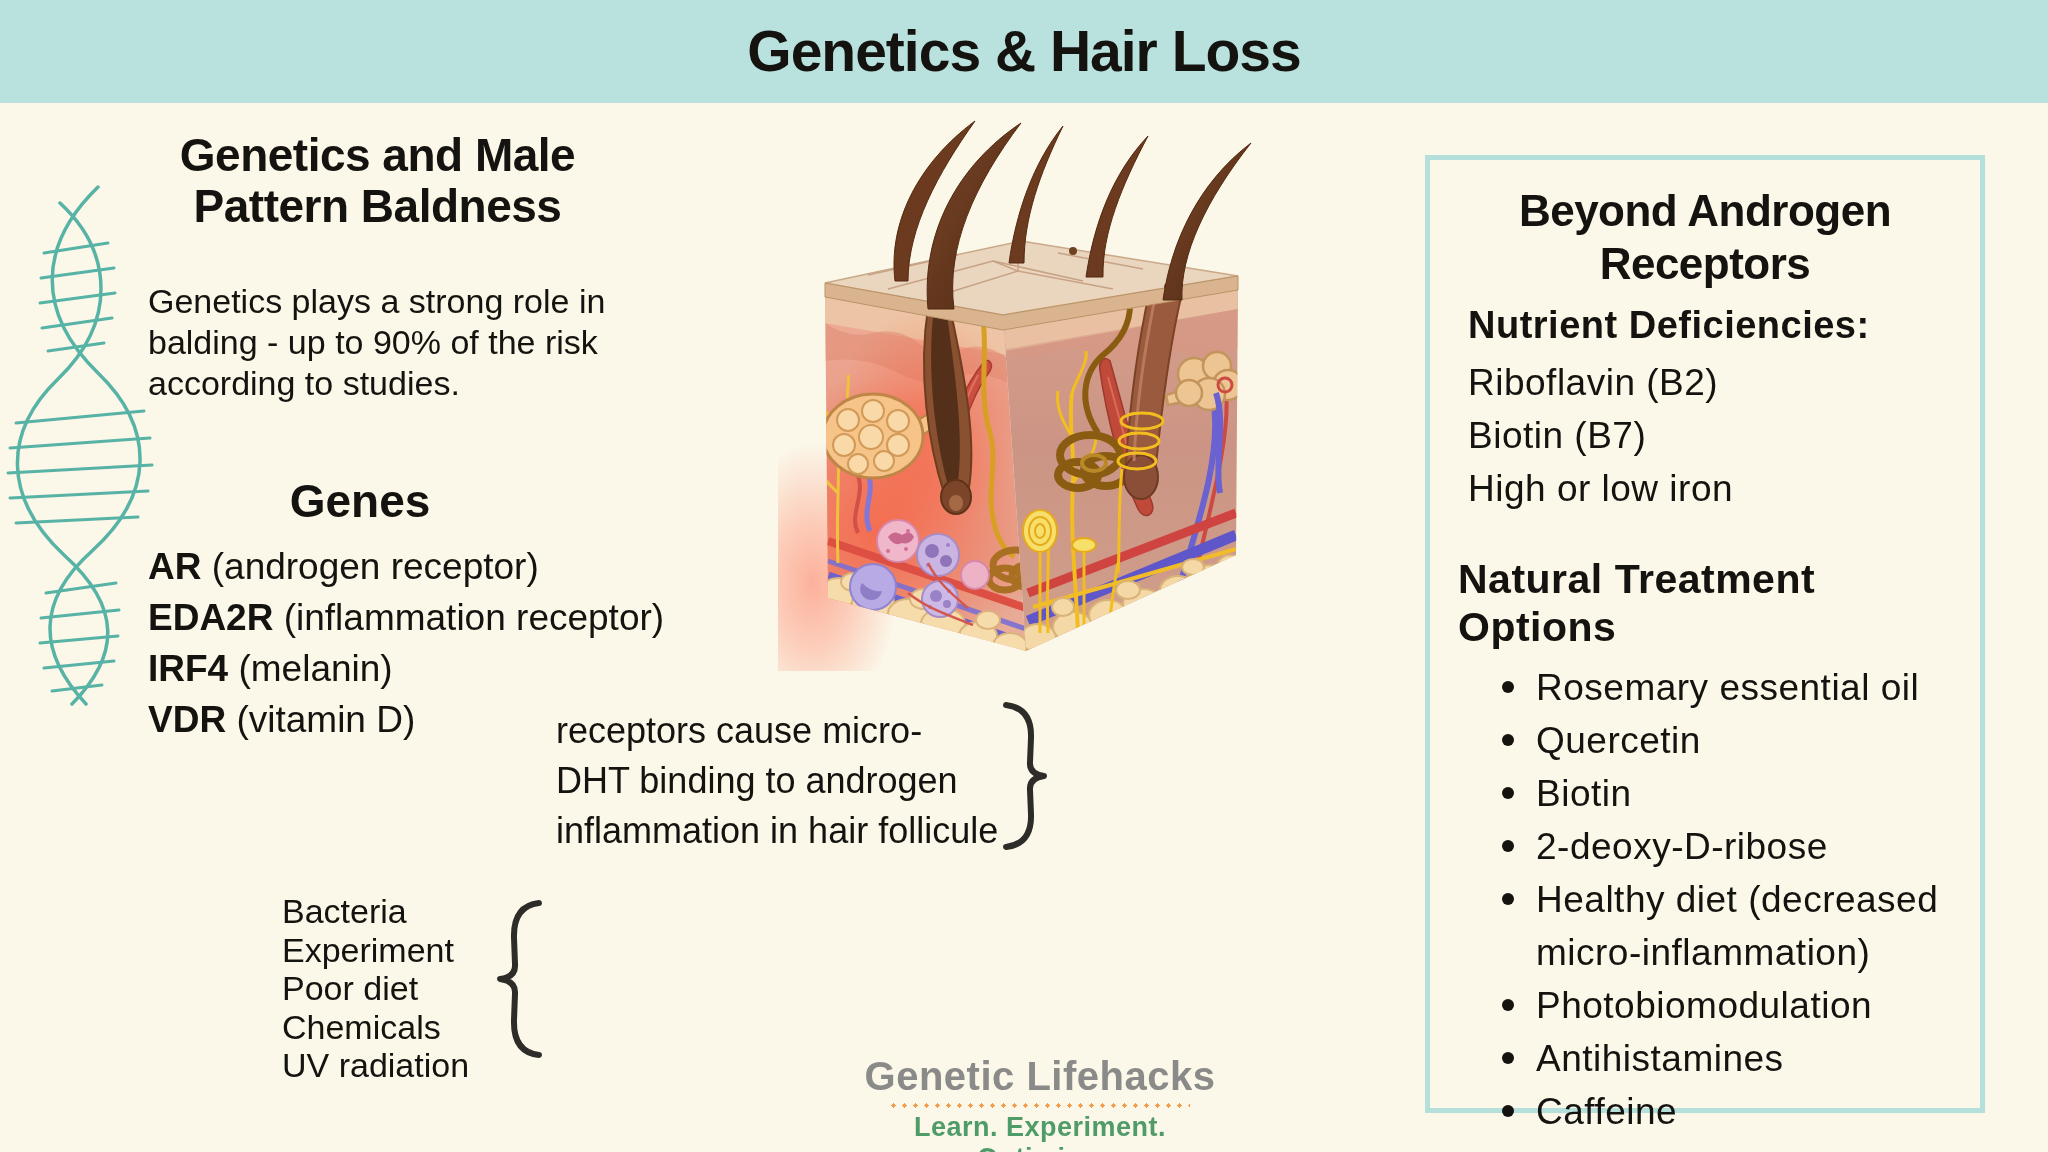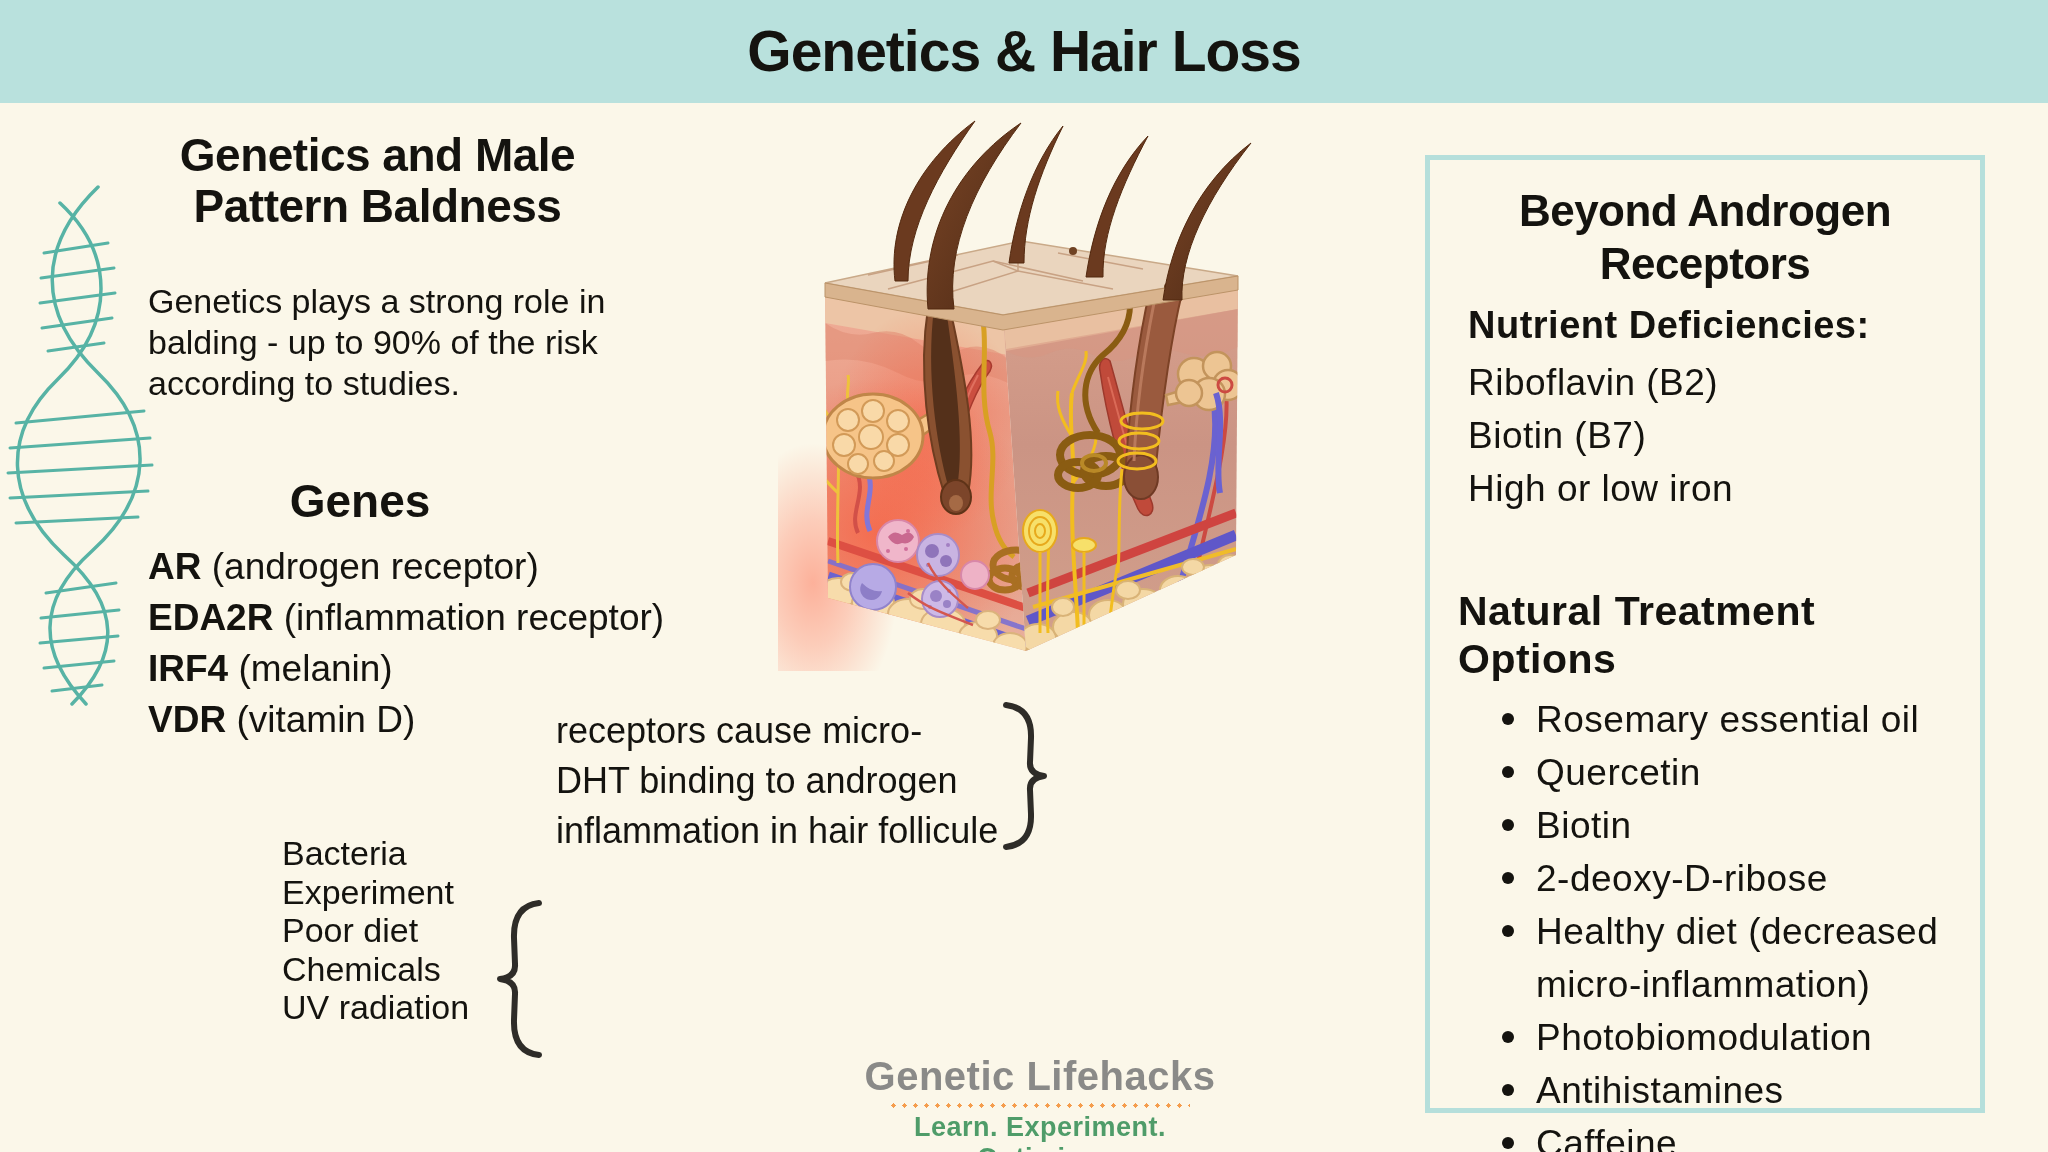--- a/index.html
+++ b/index.html
@@ -16,35 +16,35 @@
   #intro{left:148px;top:281px;font-size:34px;line-height:41px;}
   #genes-heading{left:125px;top:474px;width:470px;font-size:46px;font-weight:800;text-align:center;}
   #genes{left:148px;top:541px;font-size:37px;line-height:51px;}
   .gene-name{font-weight:800;}
   
   #skin{left:778px;top:93px;width:482px;height:578px;}
   
   #dht{left:556px;top:706px;font-size:36px;line-height:50px;}
   #brace-r{left:1000px;top:700px;width:50px;height:152px;}
   #shift{left:1058px;top:735px;font-size:36px;line-height:46px;}
-  #env{left:282px;top:834px;font-size:34px;line-height:38.5px;}
+  #env{left:282px;top:892px;font-size:34px;line-height:38.5px;}
   #brace-l{left:492px;top:898px;width:54px;height:162px;}
   #inflam{left:558px;top:876px;font-size:36px;line-height:50px;}
   
   #logo{left:860px;top:1054px;width:360px;text-align:center;}
   .logo-name{font-size:40px;font-weight:800;color:#8a8a88;letter-spacing:0.5px;}
   .logo-dots{width:300px;height:7px;margin:3px auto 3px;
     background:radial-gradient(circle 2.2px at 3.5px 3.5px,#f59d4d 98%,transparent) 0 0/11px 7px repeat-x;}
   .logo-tag{font-size:27px;font-weight:800;color:#4f9c69;letter-spacing:0.5px;}
   
   #rbox{left:1425px;top:155px;width:560px;height:958px;border:5px solid #b5dfdb;box-sizing:border-box;background:#fbf7e9;}
   #rbox-heading{margin-top:24px;font-size:44px;line-height:53px;font-weight:800;text-align:center;letter-spacing:-0.5px;}
   #nutrient-heading{margin:12px 0 0 38px;font-size:38px;line-height:46px;font-weight:800;letter-spacing:0.5px;}
   #nutrients{margin:8px 0 0 38px;font-size:37px;line-height:53px;letter-spacing:0.5px;}
-  #treat-heading{margin:72px 0 0 28px;font-size:41px;line-height:48px;font-weight:800;letter-spacing:0.5px;}
+  #treat-heading{margin:40px 0 0 28px;font-size:41px;line-height:48px;font-weight:800;letter-spacing:0.5px;}
   #treats{margin-top:10px;}
   .treat-row{display:flex;padding-left:72px;font-size:37px;line-height:53px;letter-spacing:0.5px;}
   .bullet-dot{width:12px;height:12px;border-radius:50%;background:#14130f;margin:20px 22px 0 0;flex:none;}
   .treat-label{width:408px;}
 </style>
 </head>
 <body>
 
 <div id="page">
 

